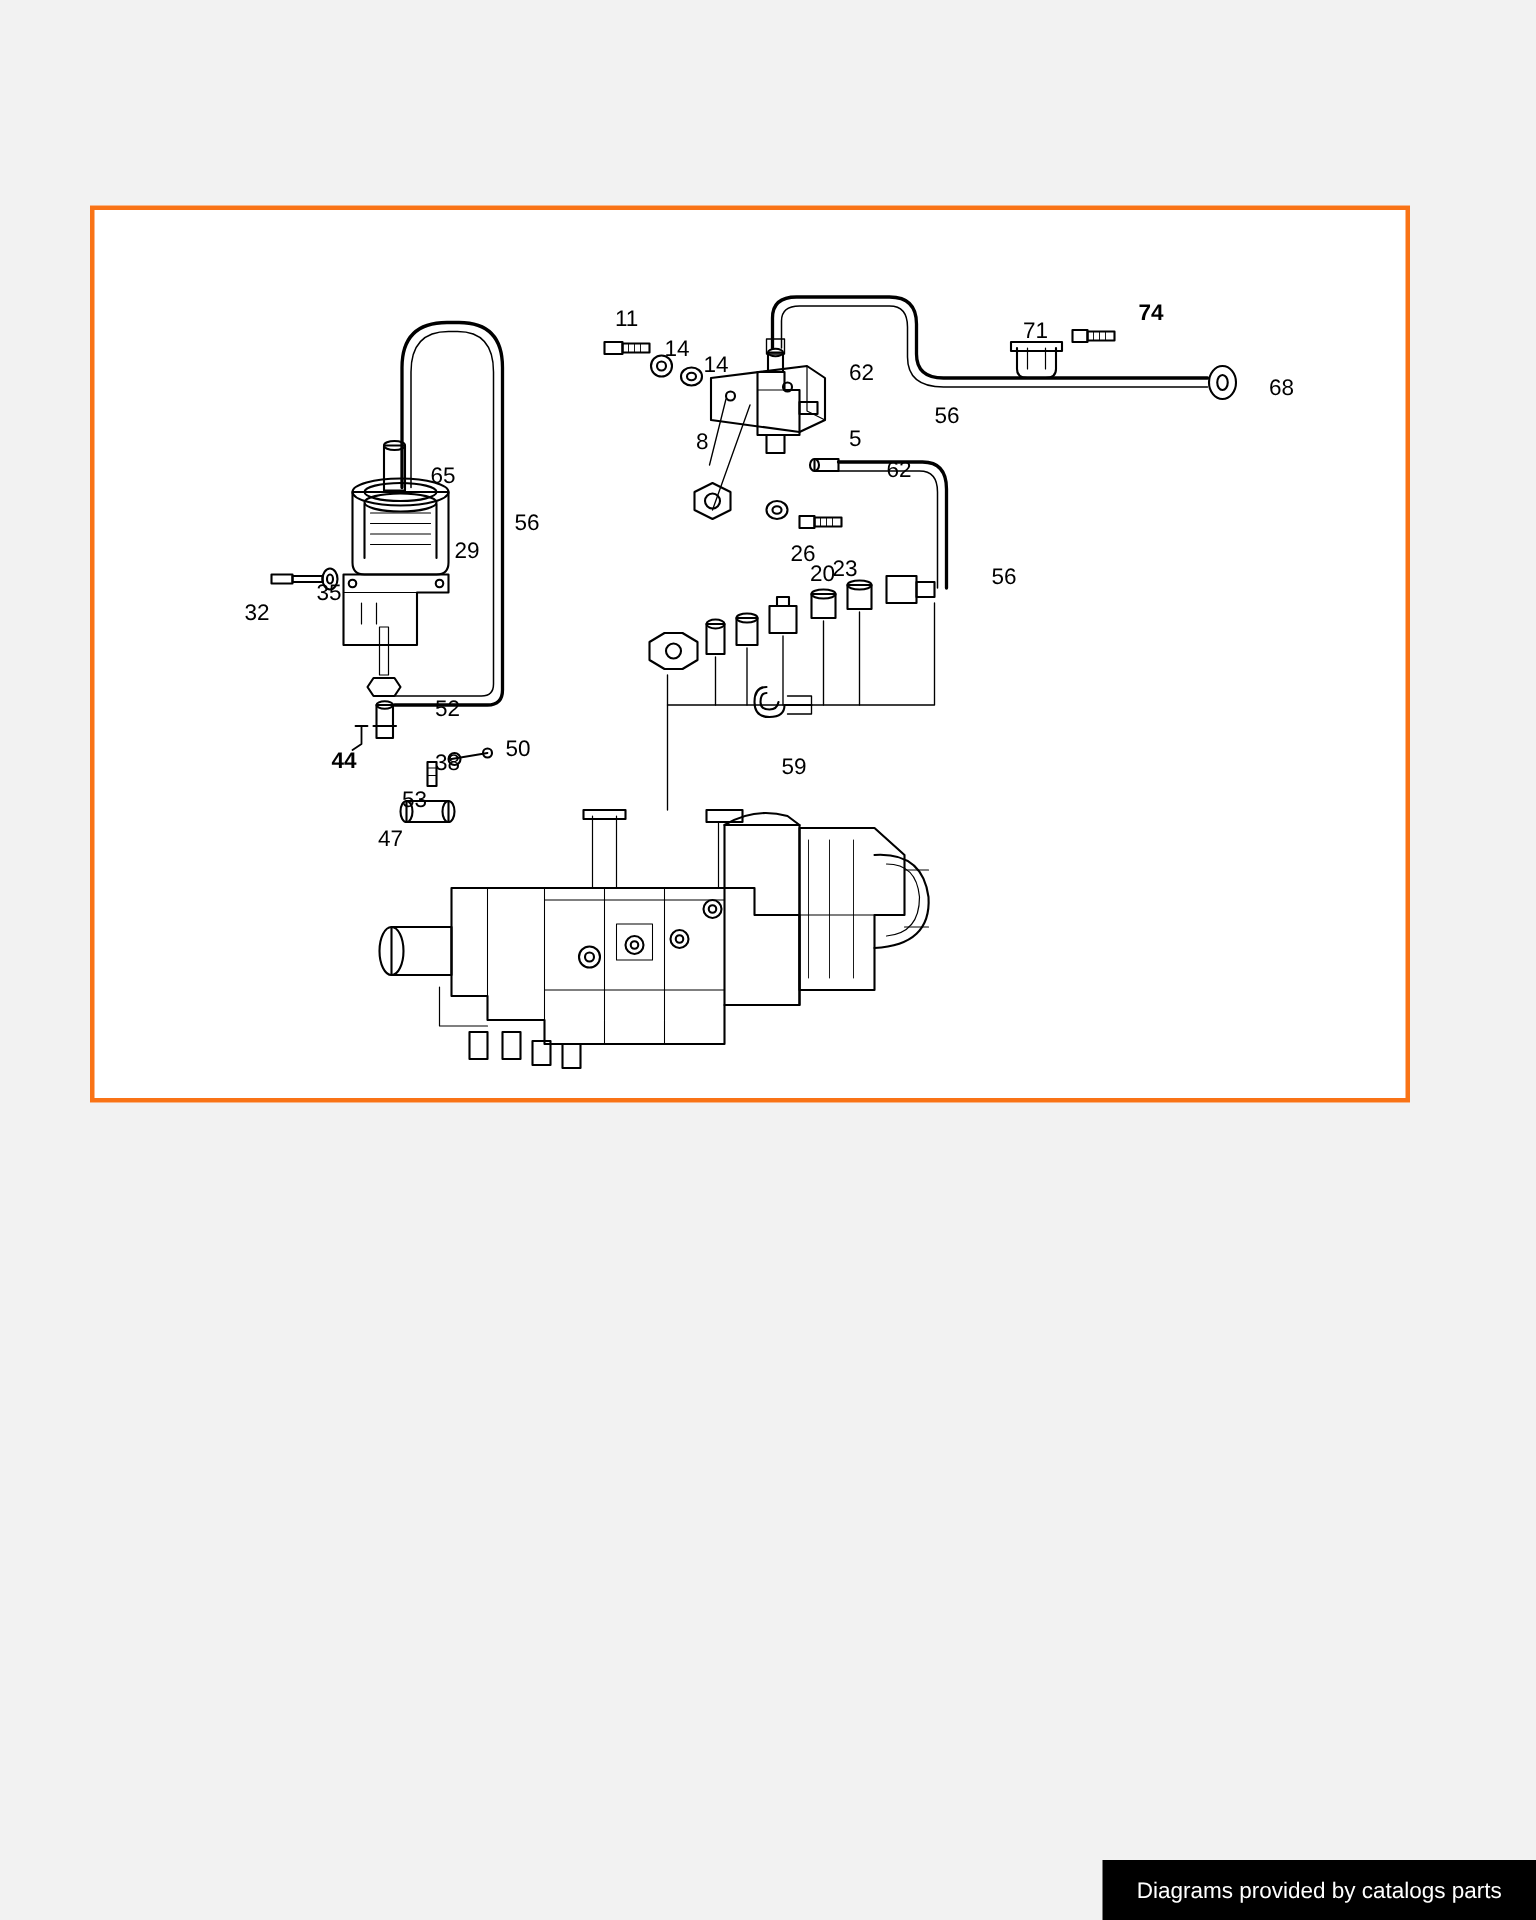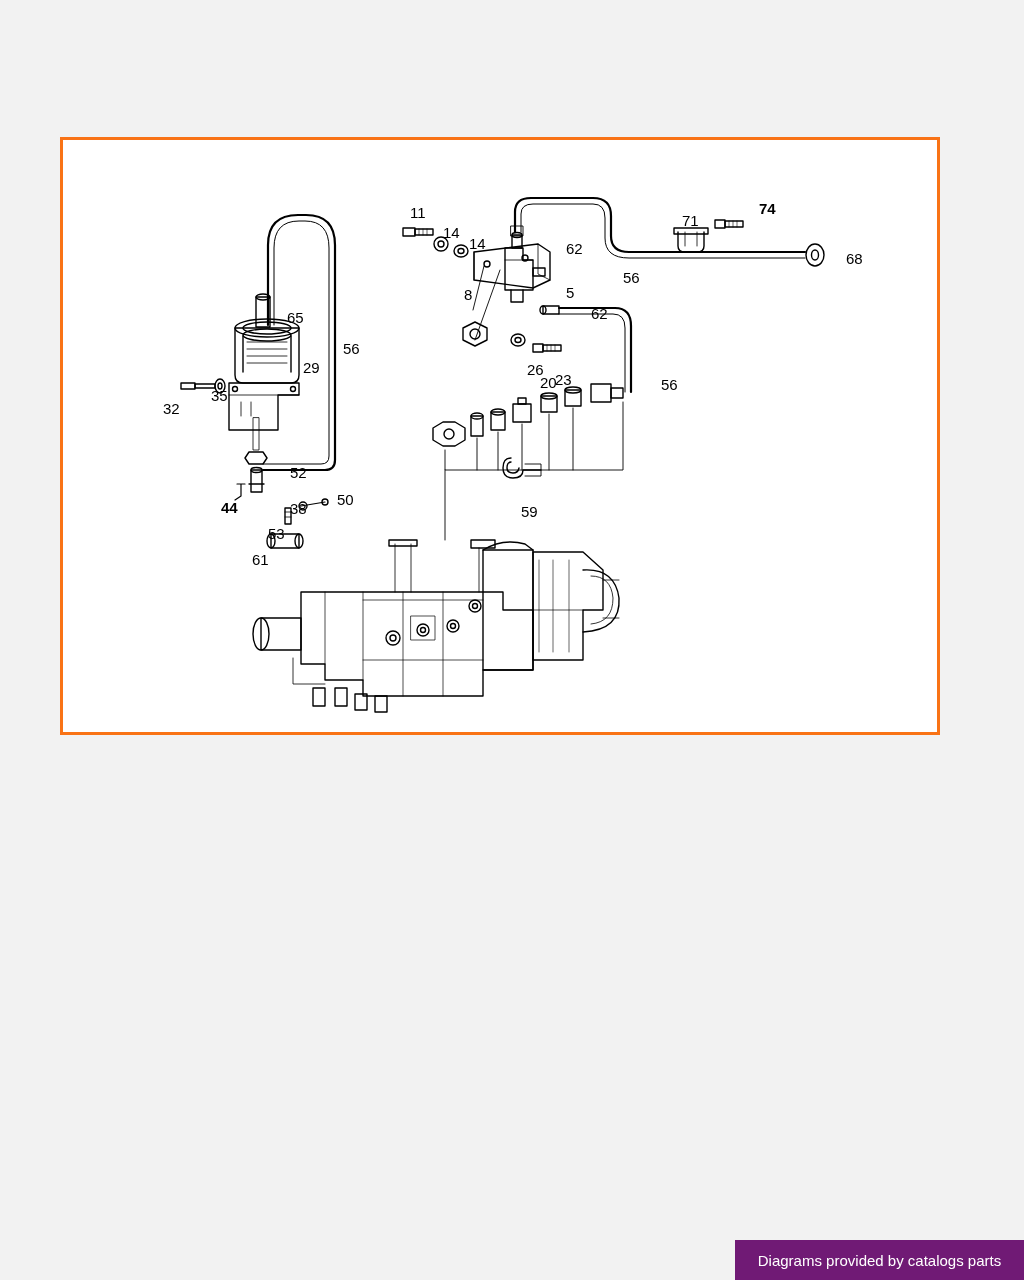--- a/index.html
+++ b/index.html
@@ -24,21 +24,21 @@
     font-size:15px;
     color:#000;
     font-family:"Liberation Sans", sans-serif;
     white-space:nowrap;
     line-height:1;
   }
   #watermark{
     position:absolute;
     left:735px;top:1240px;
     width:289px;height:40px;
-    background:#701a75;
+    background:#000000;
     color:#ffffff;
     font-size:15px;
     display:flex;
     align-items:center;
     justify-content:center;
     box-sizing:border-box;
   }
 </style>
 </head>
 <body>
@@ -241,18 +241,18 @@
   <div class="callout" style="left:492px;top:232px;">23</div>
   <div class="callout" style="left:431px;top:235px;margin-left:46px;">20</div>
   <div class="callout" style="left:598px;top:237px;">56</div>
   <div class="callout" style="left:100px;top:261px;">32</div>
   <div class="callout" style="left:148px;top:248px;">35</div>
   <div class="callout" style="left:227px;top:325px;">52</div>
   <div class="callout" style="left:227px;top:361px;">38</div>
   <div class="callout" style="left:158px;top:360px;font-weight:bold;">44</div>
   <div class="callout" style="left:274px;top:352px;">50</div>
   <div class="callout" style="left:205px;top:386px;">53</div>
-  <div class="callout" style="left:189px;top:412px;">61</div>
+  <div class="callout" style="left:189px;top:412px;">47</div>
   <div class="callout" style="left:458px;top:364px;">59</div>
 
 </div>
 
 <div id="watermark">Diagrams provided by catalogs parts</div>
 
 </body></html>

